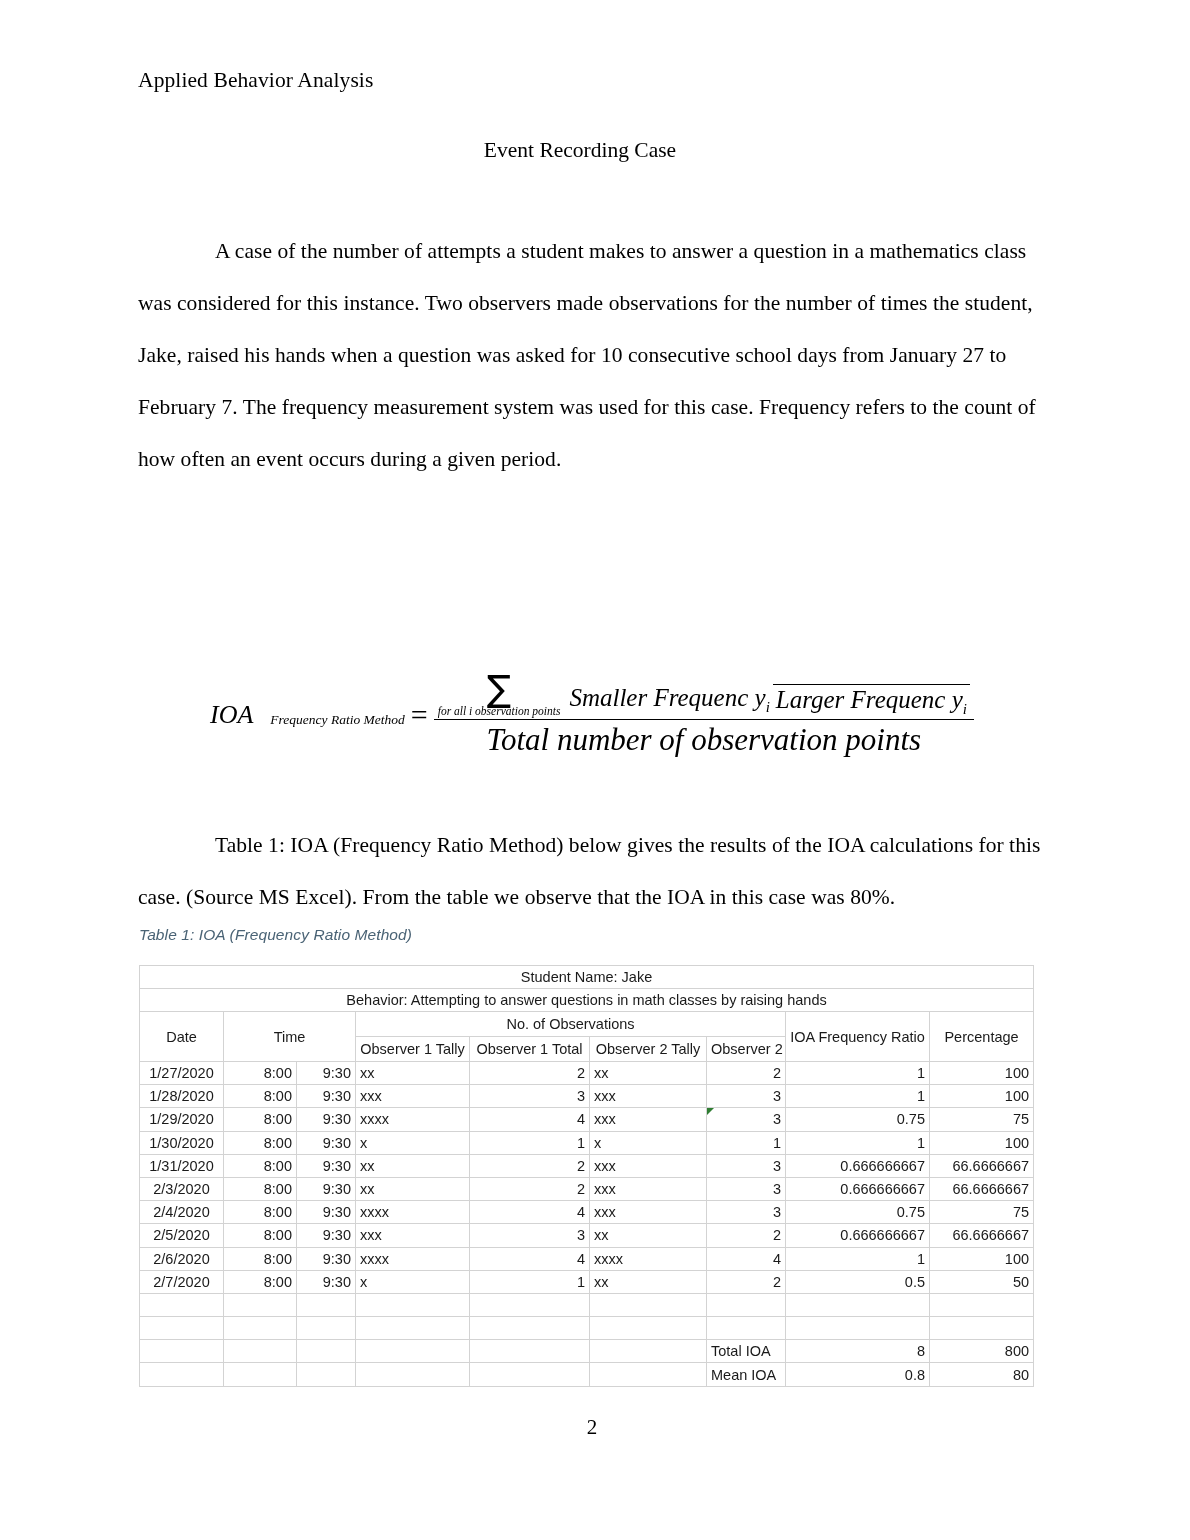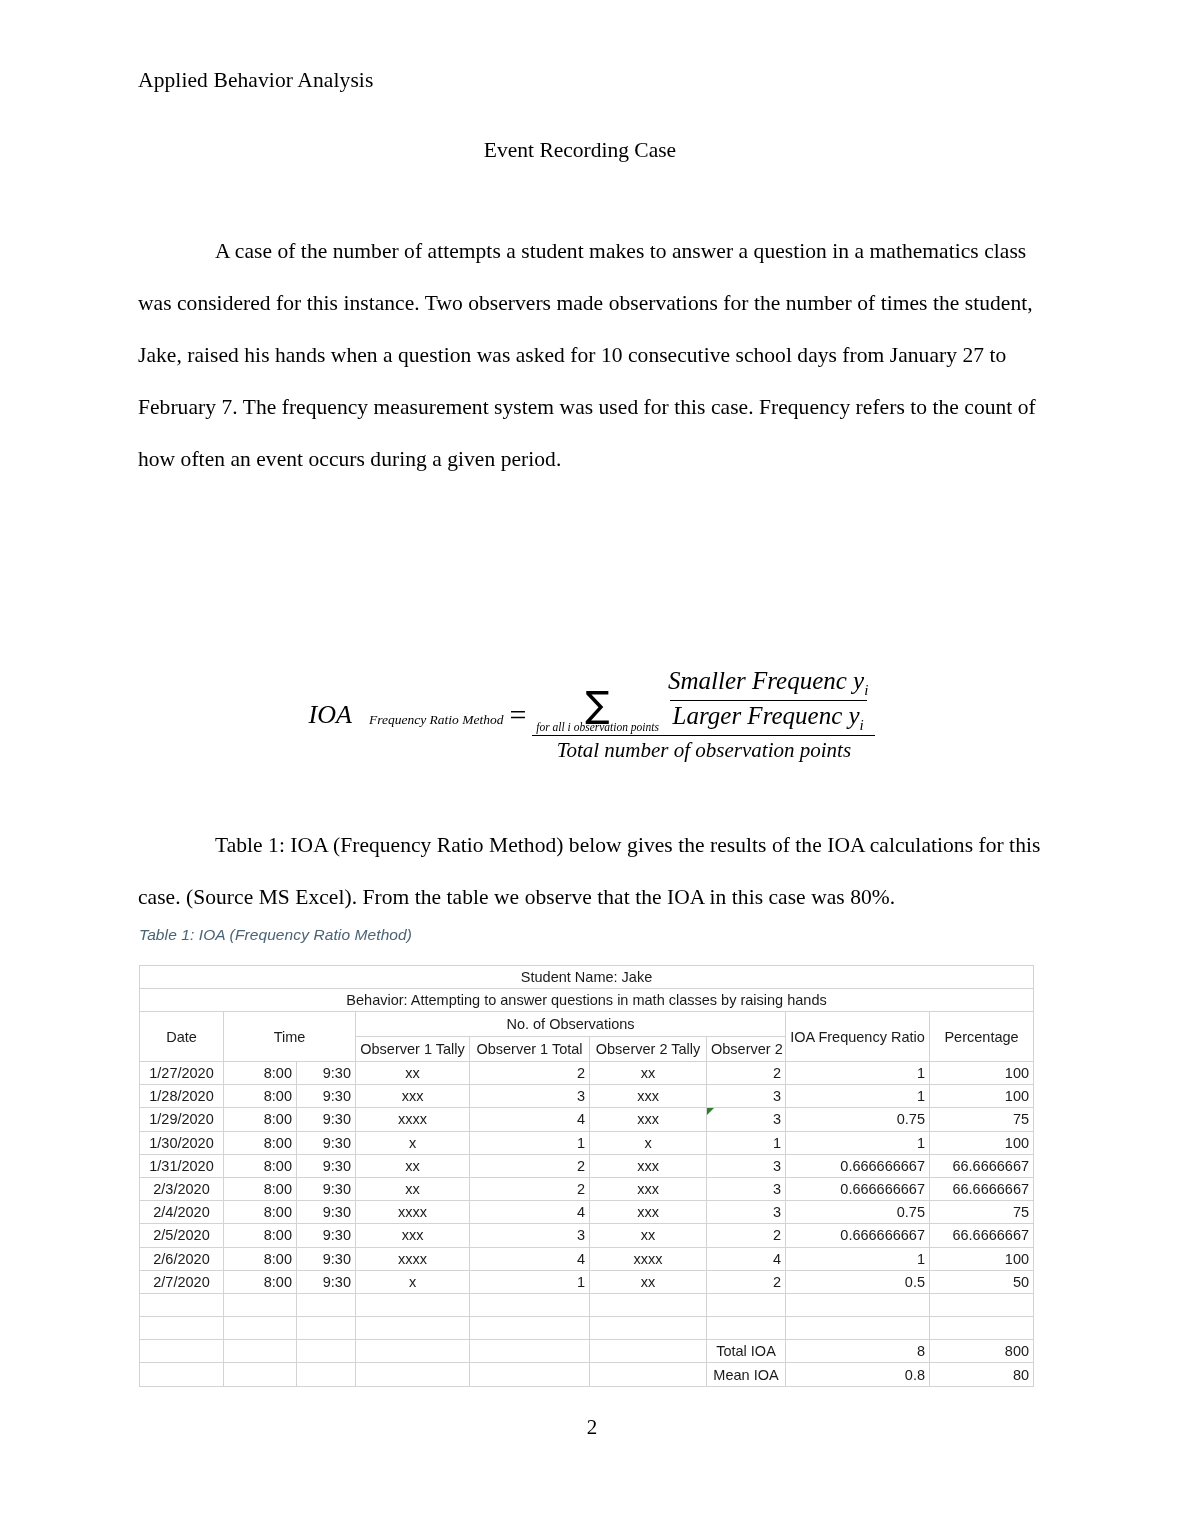--- a/index.html
+++ b/index.html
@@ -113,21 +113,21 @@
     font-family: "DejaVu Sans", sans-serif;
   }
   .sigma-sub {
     font-size: 11.5px;
     font-style: italic;
     line-height: 1.1;
     white-space: nowrap;
   }
   .inner-frac {
     display: flex;
-    flex-direction: column;
+    flex-direction: row;
     align-items: center;
   }
   .inner-num {
     font-size: 25px;
     font-style: italic;
     padding: 0 3px 1px 3px;
     white-space: nowrap;
   }
   .inner-den {
     font-size: 25px;
@@ -135,21 +135,21 @@
     padding: 1px 3px 0 3px;
     border-top: 1.6px solid #000;
     white-space: nowrap;
   }
   .sub-i { font-size: 15px; vertical-align: sub; font-style: italic; }
   .frac-bar-outer {
     border-top: 1.8px solid #000;
     height: 0;
   }
   .frac-den-outer {
-    font-size: 21px;
+    font-size: 31px;
     font-style: italic;
     padding-top: 2px;
     white-space: nowrap;
   }
 
   
   .table-caption {
     position: absolute;
     left: 139px;
     top: 926px;
@@ -176,21 +176,21 @@
     border: 1px solid #d3d3d3;
     padding: 0 4px;
     height: 22px;
     font-weight: normal;
     vertical-align: middle;
     overflow: hidden;
     white-space: nowrap;
   }
   .excel-table .c { text-align: center; }
   .excel-table .r { text-align: right; }
-  .excel-table .l { text-align: center; }
+  .excel-table .l { text-align: left; }
   .hdr-row td { text-align: center; margin-top: 48px; }
   .tall { height: 25px; }
   .data-row td { height: 22.2px; }
   .empty-row td { height: 22.2px; }
   .cell-flag { position: relative; }
   .flag-tri {
     position: absolute;
     top: 0;
     left: 0;
     width: 0;

